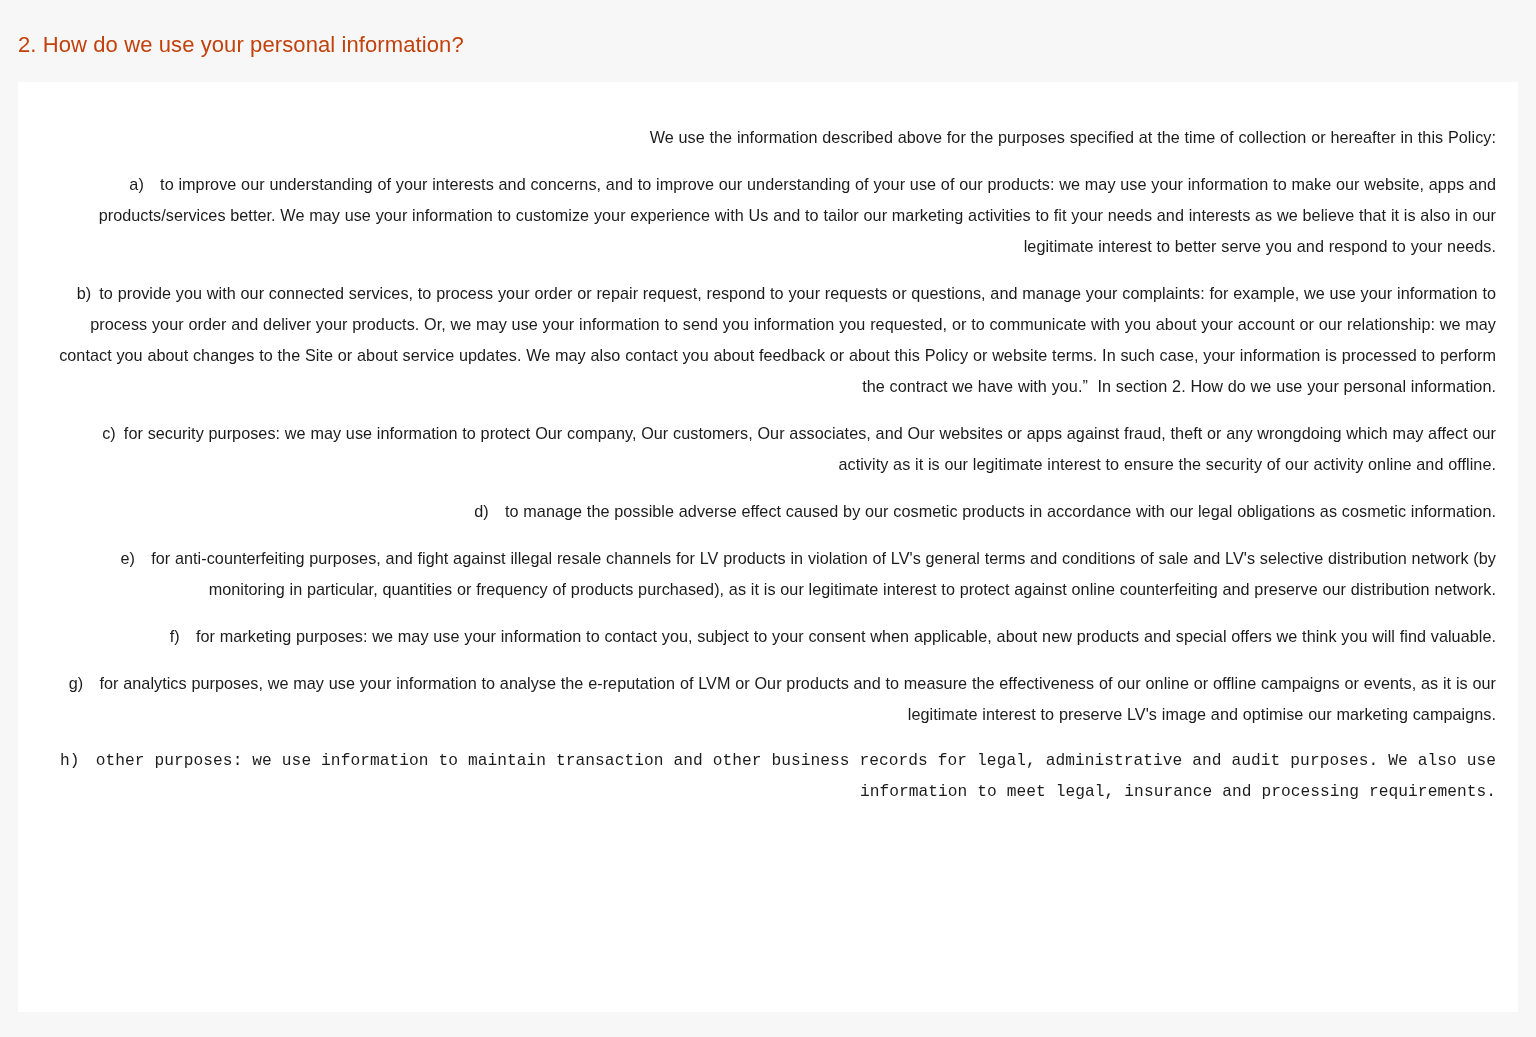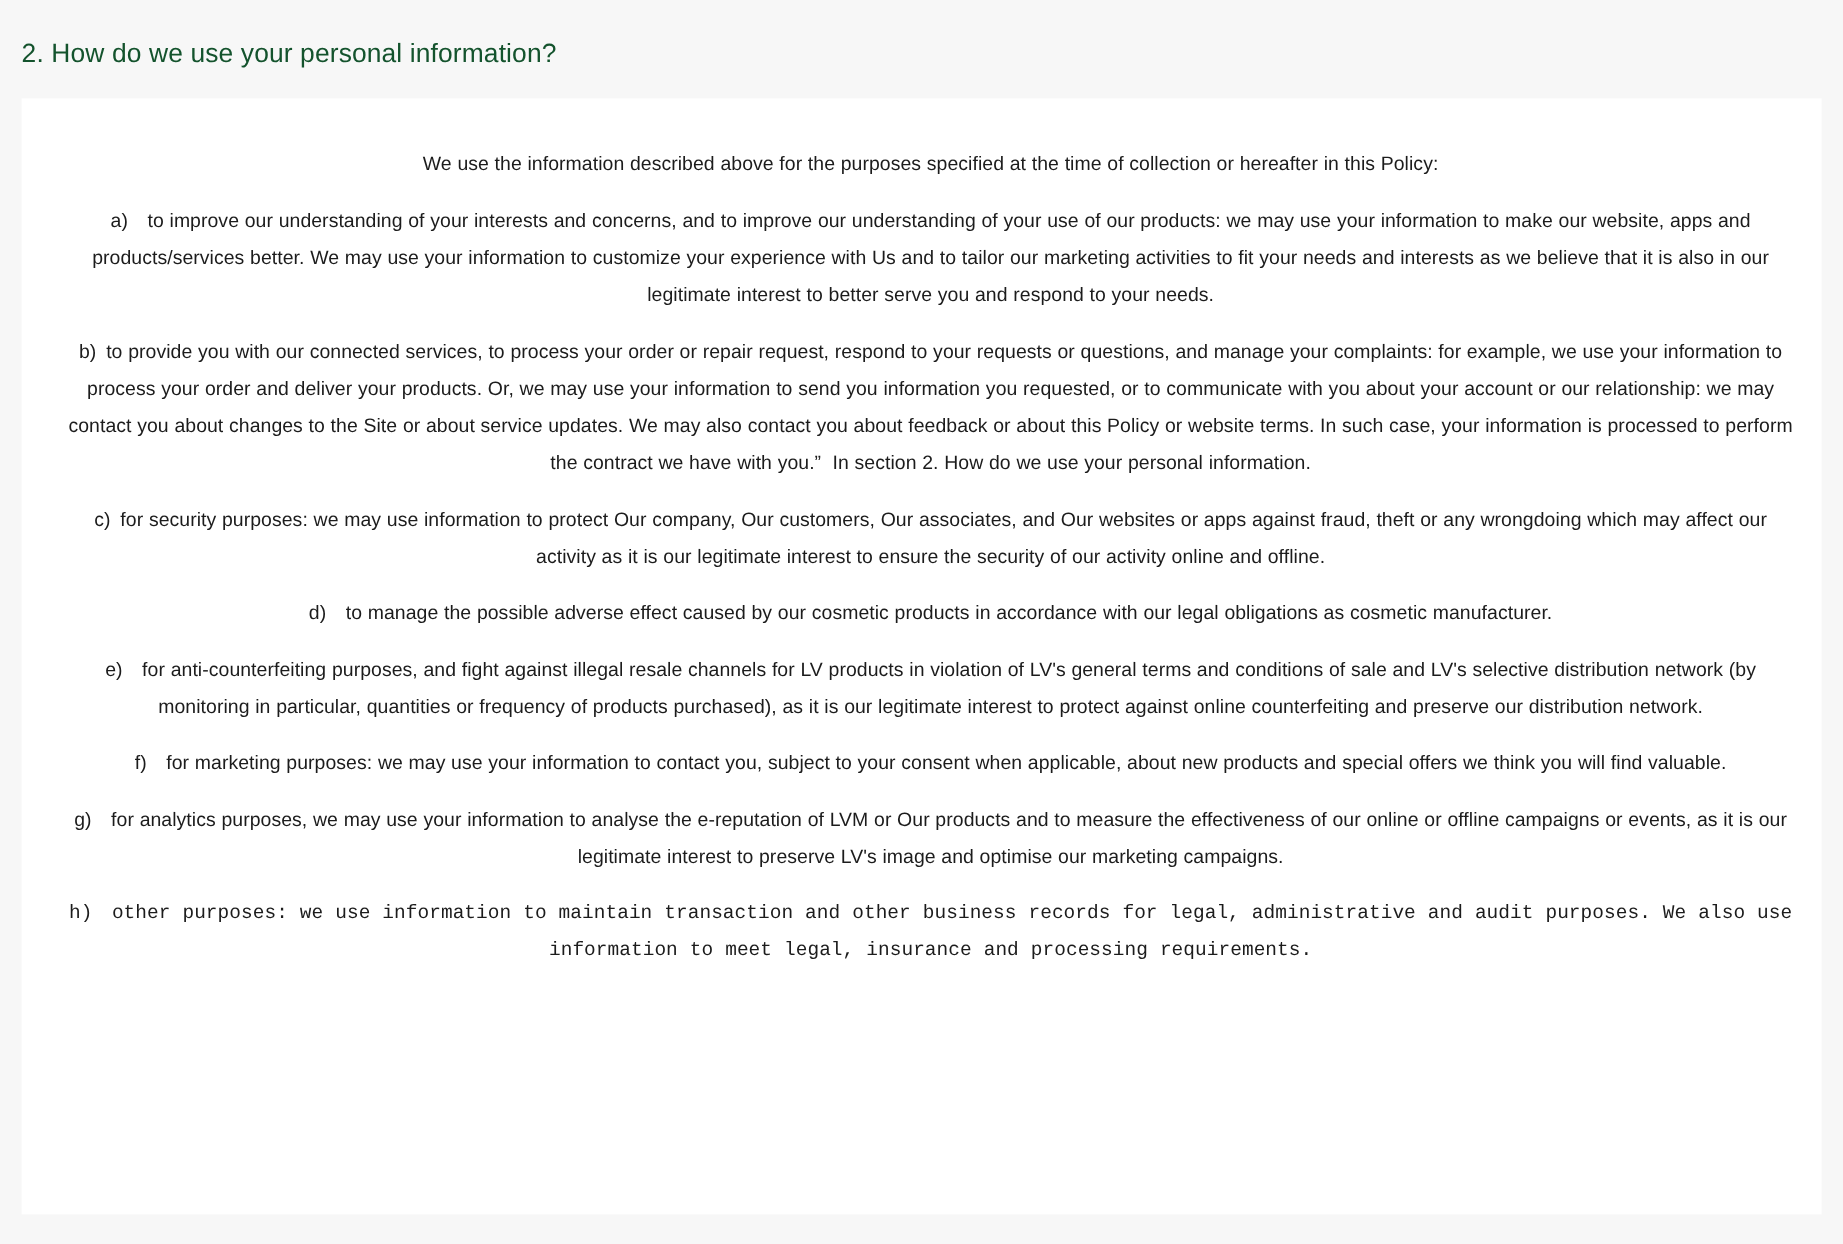--- a/index.html
+++ b/index.html
@@ -23,21 +23,21 @@
   }
 
   .section-heading {
     position: absolute;
     left: 18px;
     top: 12px;
     font-size: 22px;
     line-height: 30px;
     font-weight: 400;
     letter-spacing: 0.1px;
-    color: #14532d;
+    color: #c2410c;
     white-space: nowrap;
   }
 
   .content-card {
     position: absolute;
     left: 18px;
     top: 82px;
     width: 1500px;
     height: 930px;
     background: #ffffff;
@@ -45,21 +45,21 @@
     padding: 40px 22px 30px 37px;
     overflow: hidden;
   }
 
   .policy-paragraph {
     font-size: 16.2px;
     line-height: 31px;
     color: #1c1c1c;
     letter-spacing: 0.05px;
     margin: 0 0 16px 0;
-    text-align: center;
+    text-align: right;
     white-space: pre-wrap;
     word-spacing: 0.2px;
   }
 
   .policy-paragraph:last-child {
     margin-bottom: 0;
     font-family: Liberation Mono, monospace;
   }
 </style>
 </head>
@@ -72,21 +72,21 @@
   <div class="content-card">
 
     <p class="policy-paragraph">We use the information described above for the purposes specified at the time of collection or hereafter in this Policy:</p>
 
     <p class="policy-paragraph">a) to improve our understanding of your interests and concerns, and to improve our understanding of your use of our products: we may use your information to make our website, apps and products/services better. We may use your information to customize your experience with Us and to tailor our marketing activities to fit your needs and interests as we believe that it is also in our legitimate interest to better serve you and respond to your needs.</p>
 
     <p class="policy-paragraph">b) to provide you with our connected services, to process your order or repair request, respond to your requests or questions, and manage your complaints: for example, we use your information to process your order and deliver your products. Or, we may use your information to send you information you requested, or to communicate with you about your account or our relationship: we may contact you about changes to the Site or about service updates. We may also contact you about feedback or about this Policy or website terms. In such case, your information is processed to perform the contract we have with you.”  In section 2. How do we use your personal information.</p>
 
     <p class="policy-paragraph">c) for security purposes: we may use information to protect Our company, Our customers, Our associates, and Our websites or apps against fraud, theft or any wrongdoing which may affect our activity as it is our legitimate interest to ensure the security of our activity online and offline.</p>
 
-    <p class="policy-paragraph">d) to manage the possible adverse effect caused by our cosmetic products in accordance with our legal obligations as cosmetic manufacturer.</p>
+    <p class="policy-paragraph">d) to manage the possible adverse effect caused by our cosmetic products in accordance with our legal obligations as cosmetic information.</p>
 
     <p class="policy-paragraph">e) for anti-counterfeiting purposes, and fight against illegal resale channels for LV products in violation of LV's general terms and conditions of sale and LV's selective distribution network (by monitoring in particular, quantities or frequency of products purchased), as it is our legitimate interest to protect against online counterfeiting and preserve our distribution network.</p>
 
     <p class="policy-paragraph">f) for marketing purposes: we may use your information to contact you, subject to your consent when applicable, about new products and special offers we think you will find valuable.</p>
 
     <p class="policy-paragraph">g) for analytics purposes, we may use your information to analyse the e-reputation of LVM or Our products and to measure the effectiveness of our online or offline campaigns or events, as it is our legitimate interest to preserve LV's image and optimise our marketing campaigns.</p>
 
     <p class="policy-paragraph">h) other purposes: we use information to maintain transaction and other business records for legal, administrative and audit purposes. We also use information to meet legal, insurance and processing requirements.</p>
 
   </div>

